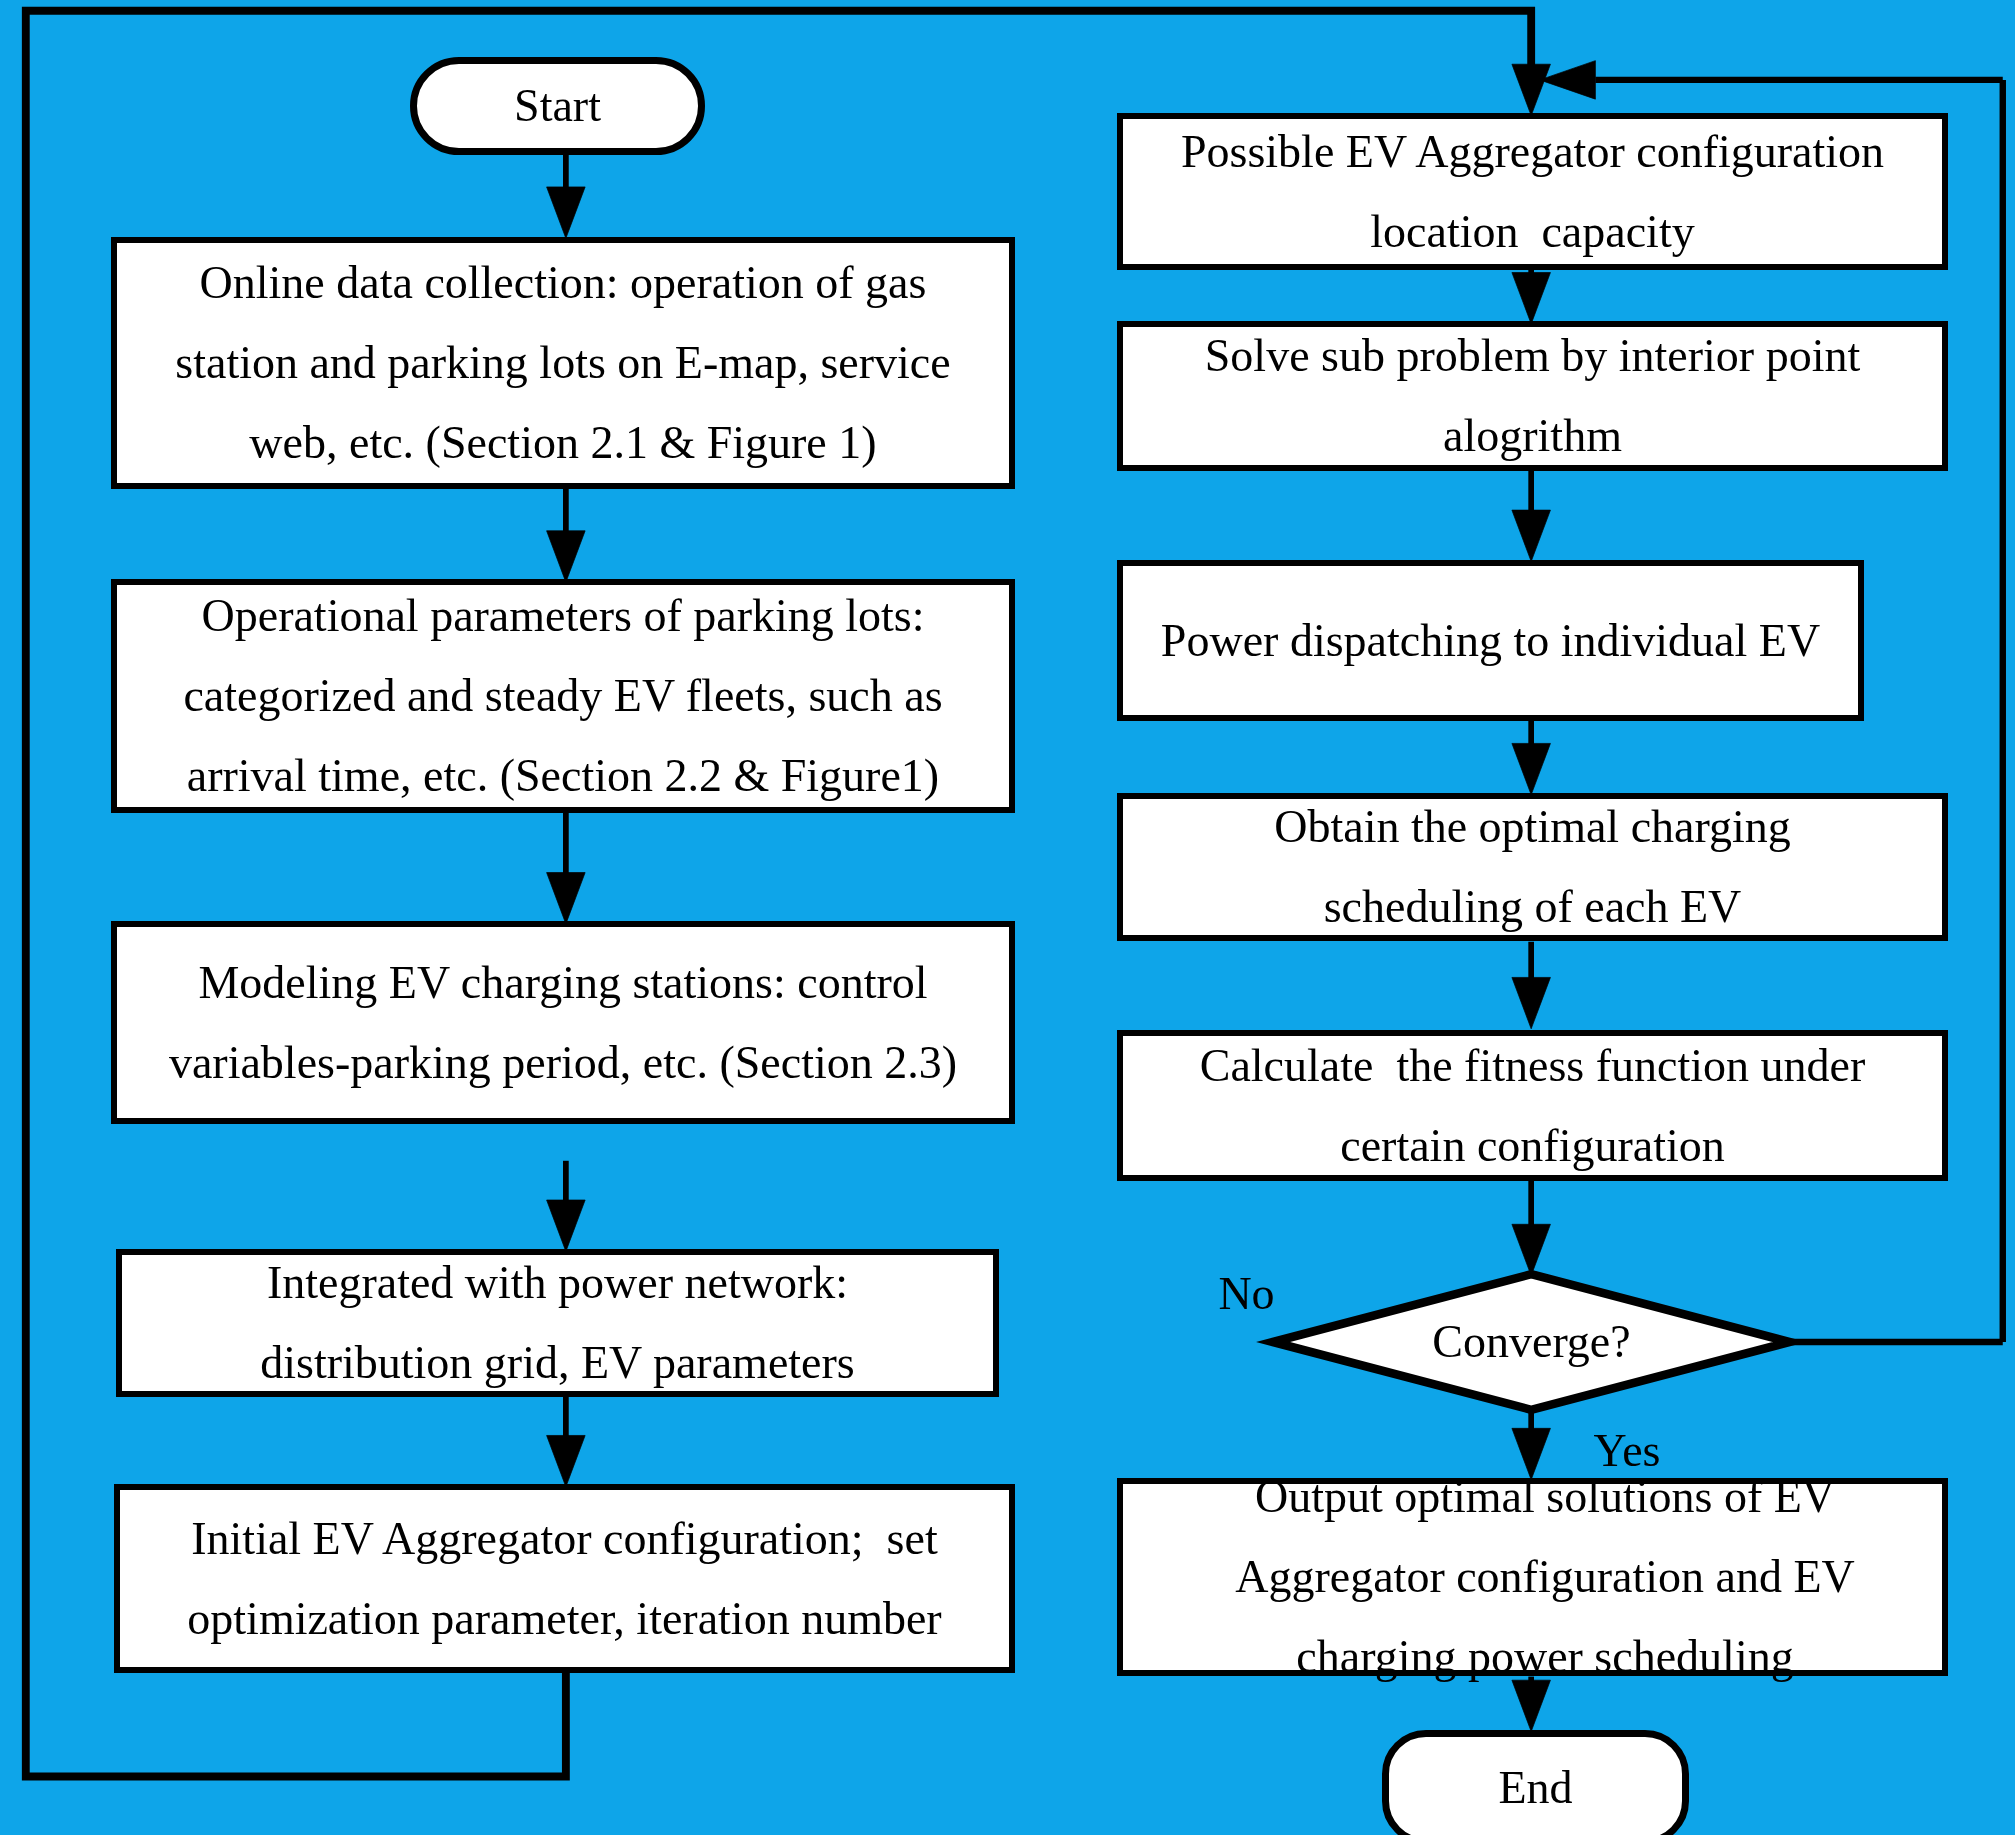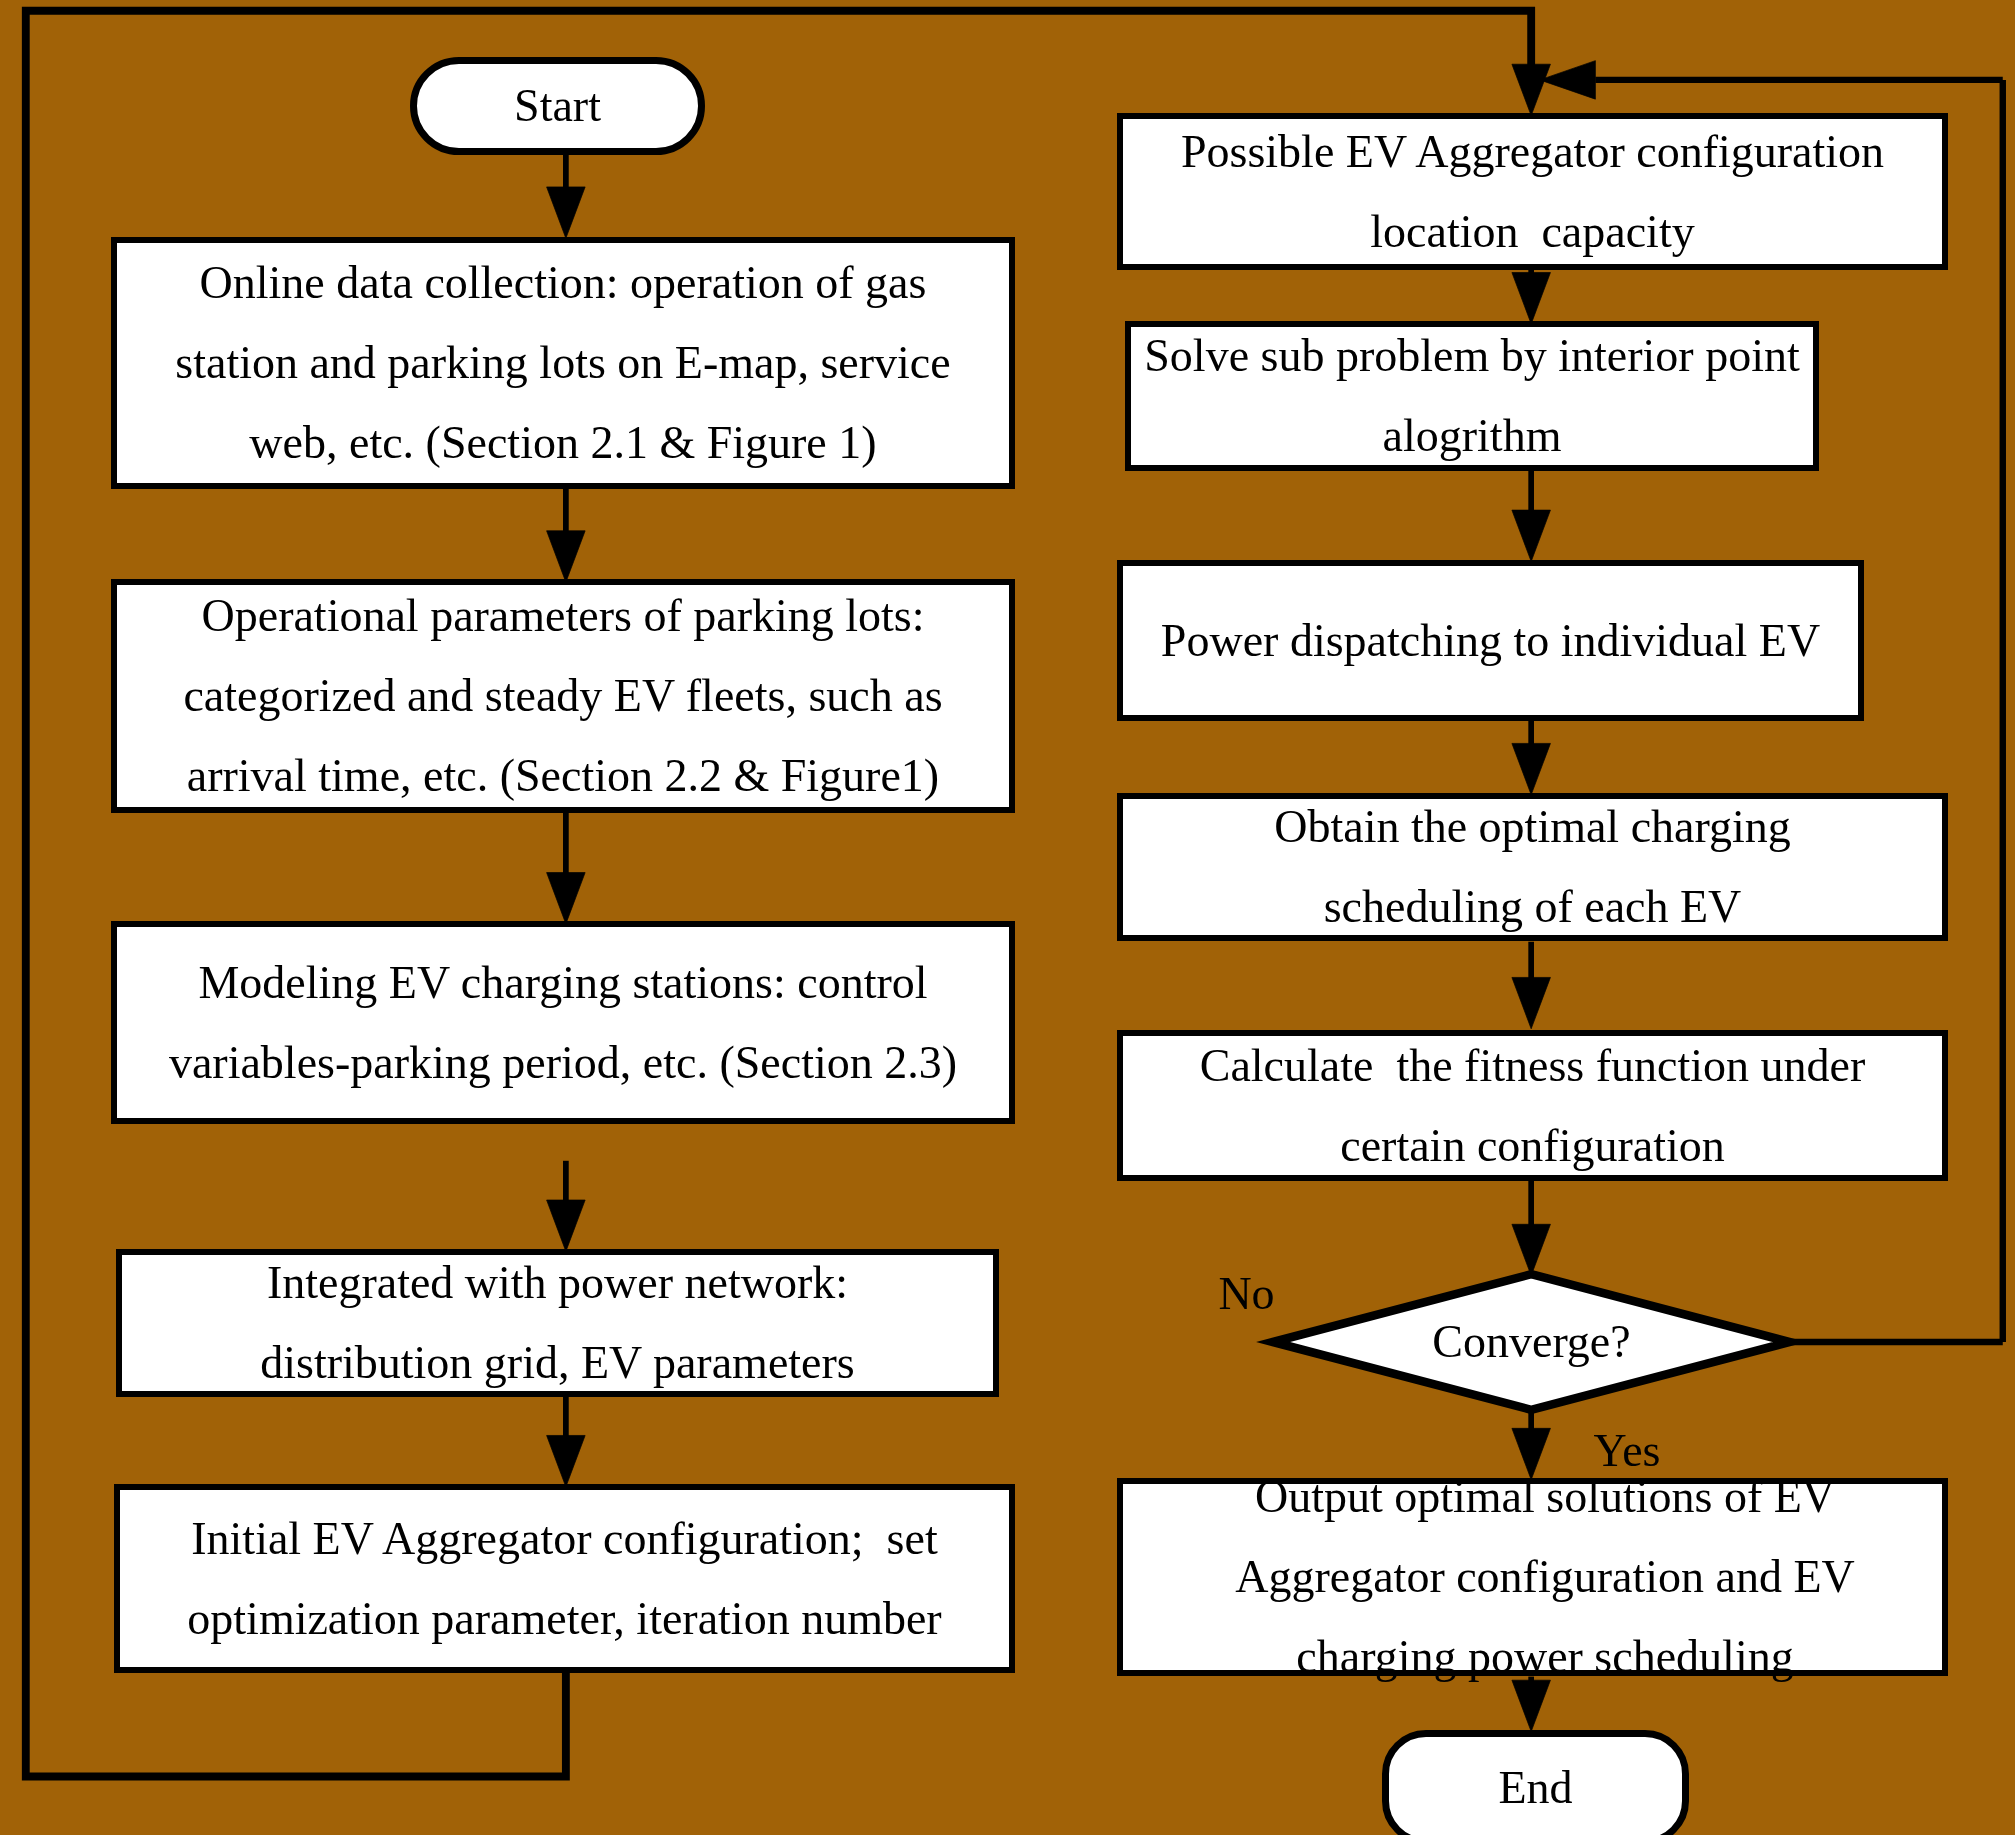--- a/index.html
+++ b/index.html
@@ -1,19 +1,19 @@
 <!DOCTYPE html>
 <html style="font-size:11.4px"><head>
 <meta charset="utf-8">
 <style>
   html,body{margin:0;padding:0;background:#ffffff;}
   .canvas{
     position:relative;
     width:2015px;height:1835px;
-    background:#a16207;
+    background:#0ea5e9;
     font-family:"Liberation Serif","DejaVu Serif",serif;
     color:#000;
     overflow:hidden;
   }
   .wires{position:absolute;left:0;top:0;width:2015px;height:1835px;}
   .node{
     position:absolute;
     box-sizing:border-box;
     border:6.4px solid #000;
     background:#fff;
@@ -119,21 +119,21 @@
   <div class="node" style="left:114px;top:1484px;width:901px;height:189px;">
     <span class="txt">Initial EV Aggregator configuration;  set
 optimization parameter, iteration number</span>
   </div>
 
   <div class="node" style="left:1117px;top:113px;width:831px;height:157px;">
     <span class="txt">Possible EV Aggregator configuration
 location  capacity</span>
   </div>
 
-  <div class="node" style="left:1117px;top:321px;width:694px;height:150px;margin-left:8px;">
+  <div class="node" style="left:1117px;top:321px;width:831px;height:150px;">
     <span class="txt">Solve sub problem by interior point
 alogrithm</span>
   </div>
 
   <div class="node" style="left:1117px;top:560px;width:747px;height:161px;">
     <span class="txt">Power dispatching to individual EV</span>
   </div>
 
   <div class="node" style="left:1117px;top:793px;width:831px;height:148px;">
     <span class="txt">Obtain the optimal charging

